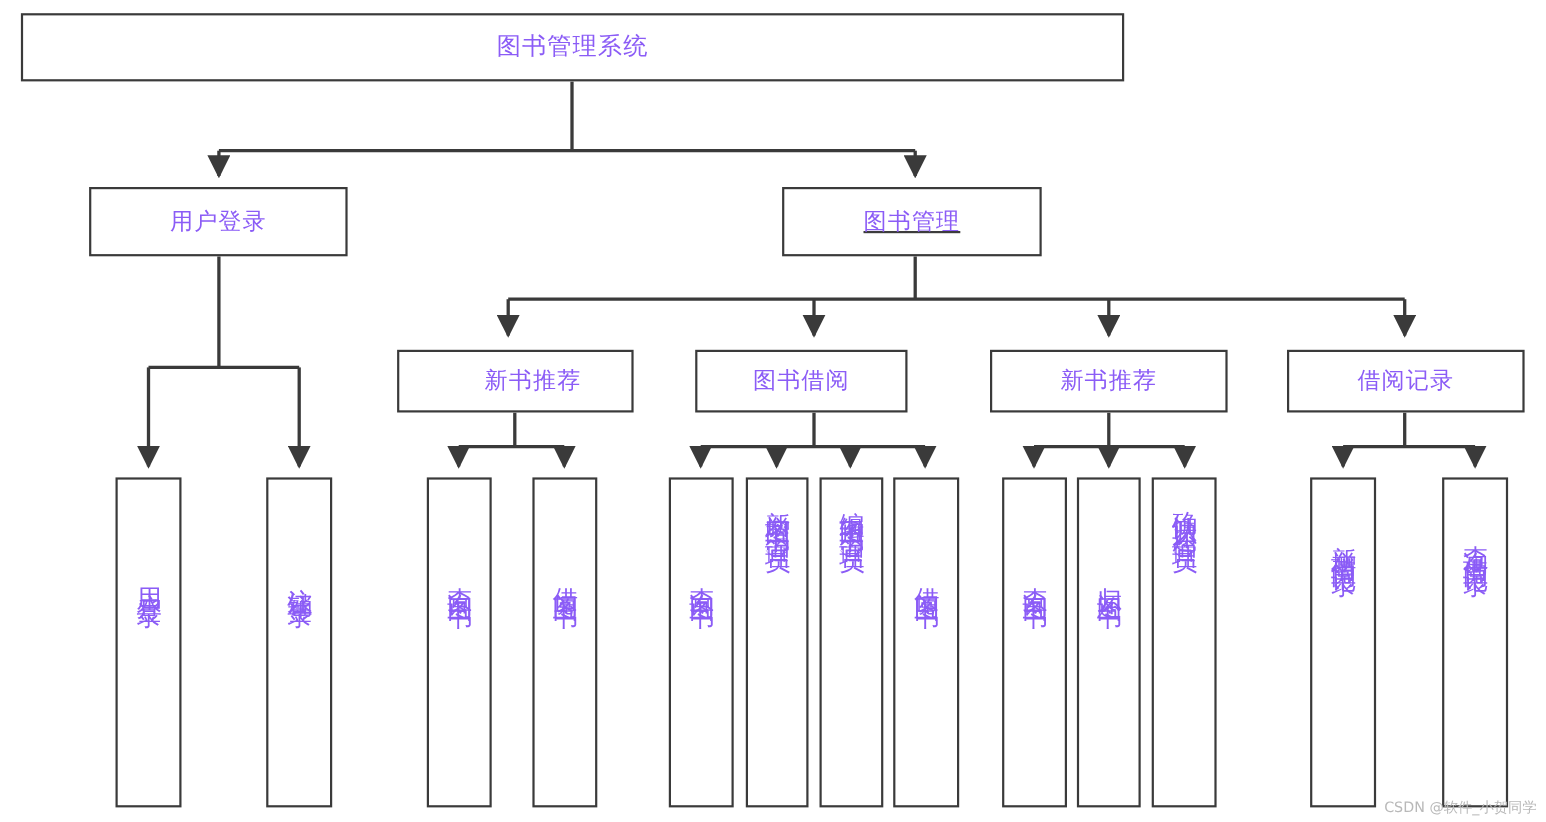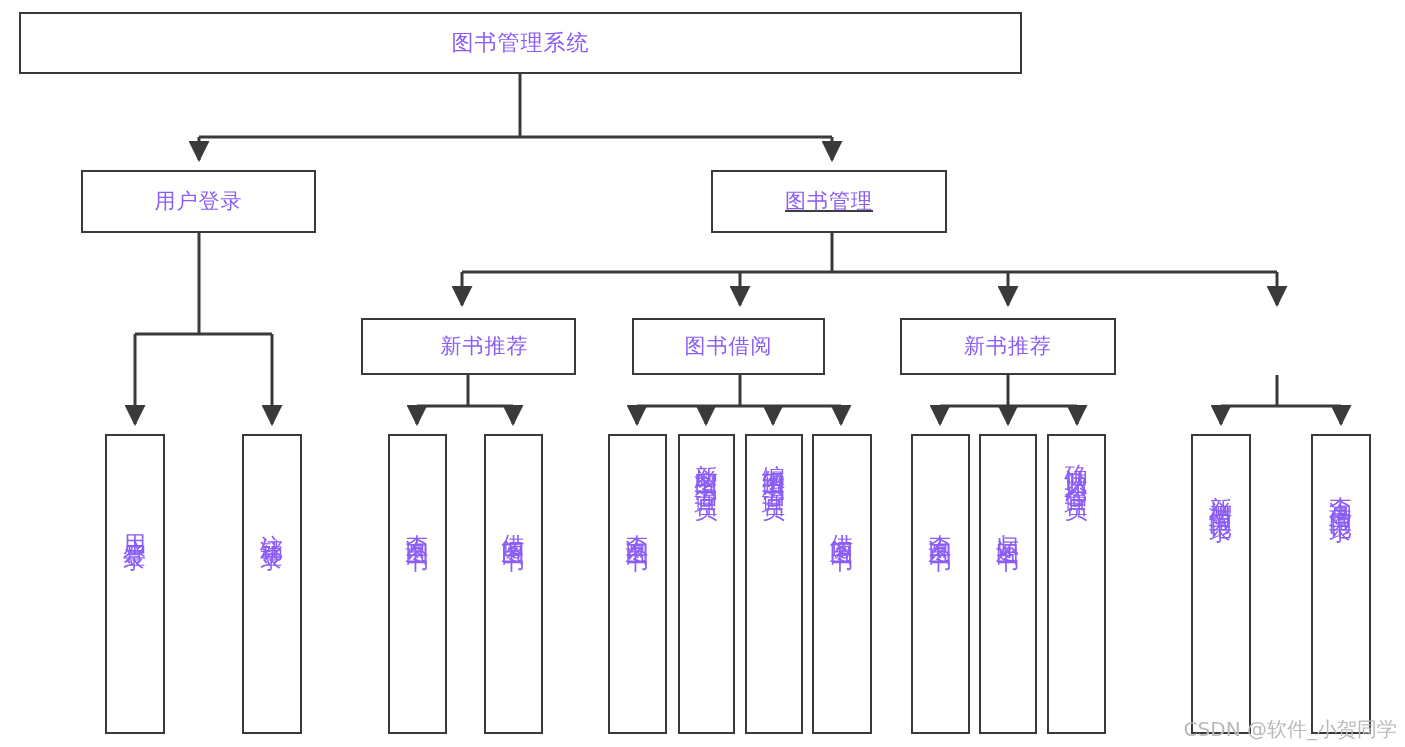--- a/index.html
+++ b/index.html
@@ -62,21 +62,21 @@
     text-orientation: upright;
     font-size: 23px;
     line-height: 1.05;
     letter-spacing: 5px;
     white-space: nowrap;
   }
   .watermark {
     position: absolute;
     right: 8px;
     bottom: 4px;
-    font-size: 20px;
+    font-size: 13px;
     color: #b9b9b9;
     z-index: 5;
     white-space: nowrap;
     font-family: "DejaVu Sans", "Liberation Sans", sans-serif;
   }
 </style>
 </head>
 <body>
 
 <div id="canvas">
@@ -148,20 +148,23 @@
   </div>
 
   <div class="node horiz" style="left:632px; top:318px; width:193px; height:57px;">
     <span class="label">图书借阅</span>
   </div>
 
   <div class="node horiz" style="left:900px; top:318px; width:216px; height:57px;">
     <span class="label">新书推荐</span>
   </div>
 
+  <div class="node horiz" style="left:1170px; top:318px; width:216px; height:57px;">
+    <span class="label">借阅记录</span>
+  </div>
 
   <div class="node vert" style="left:105px; top:434px; width:60px; height:300px; padding-top:80px;">
     <span class="label">用户登录</span>
   </div>
 
   <div class="node vert" style="left:242px; top:434px; width:60px; height:300px; padding-top:80px;">
     <span class="label">注销登录</span>
   </div>
 
   <div class="node vert" style="left:388px; top:434px; width:59px; height:300px; padding-top:80px;">

